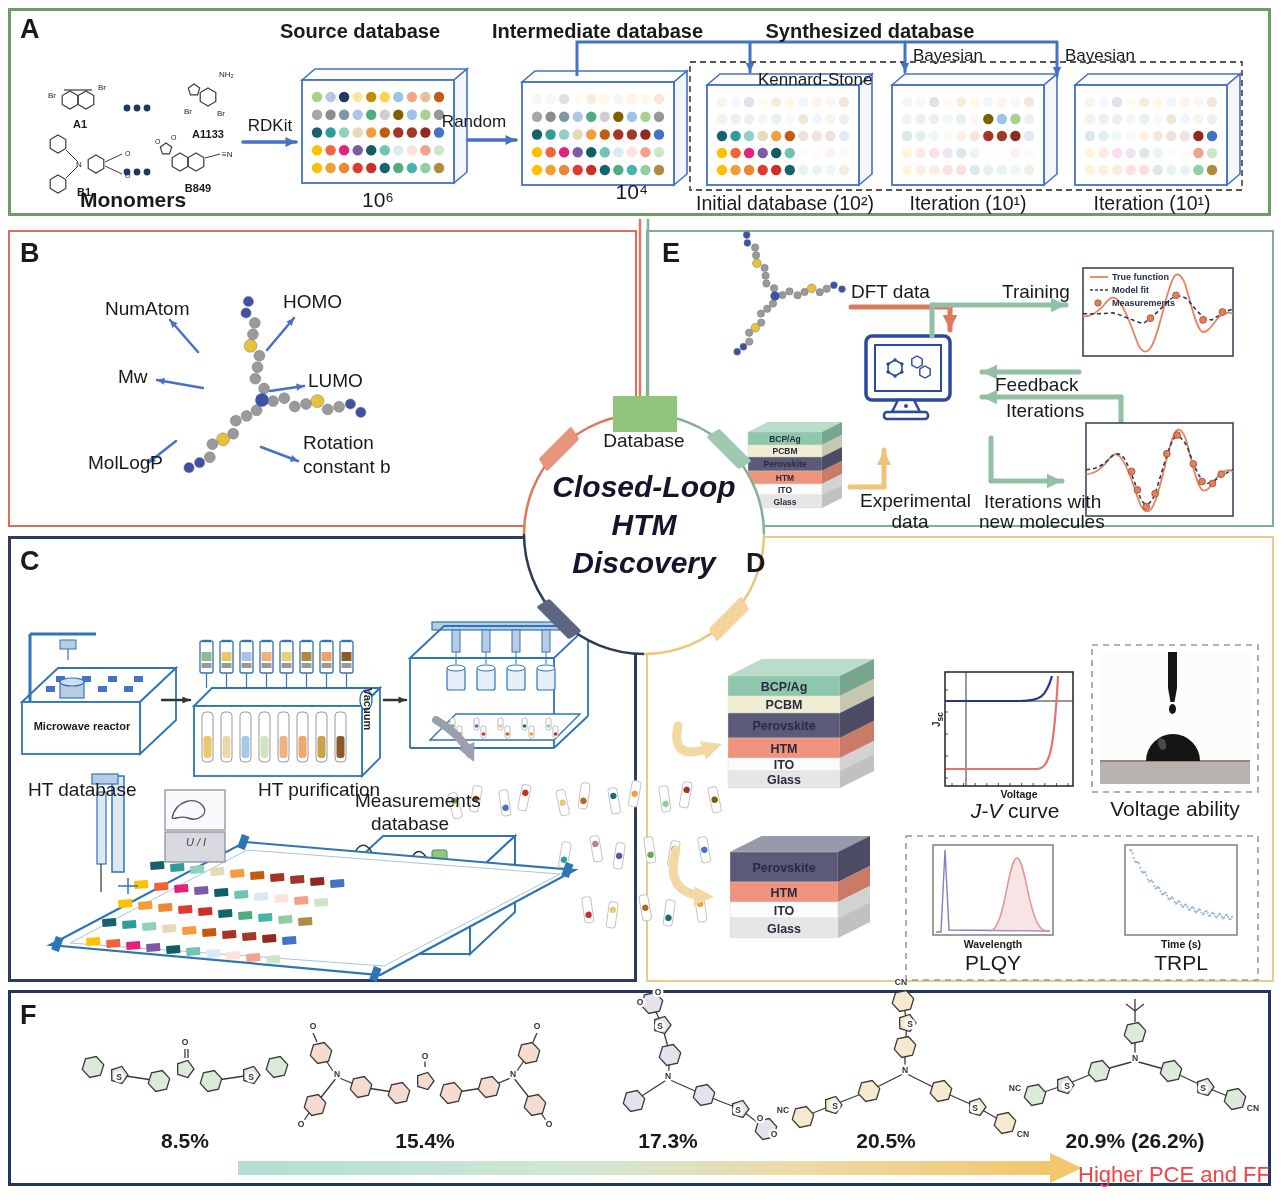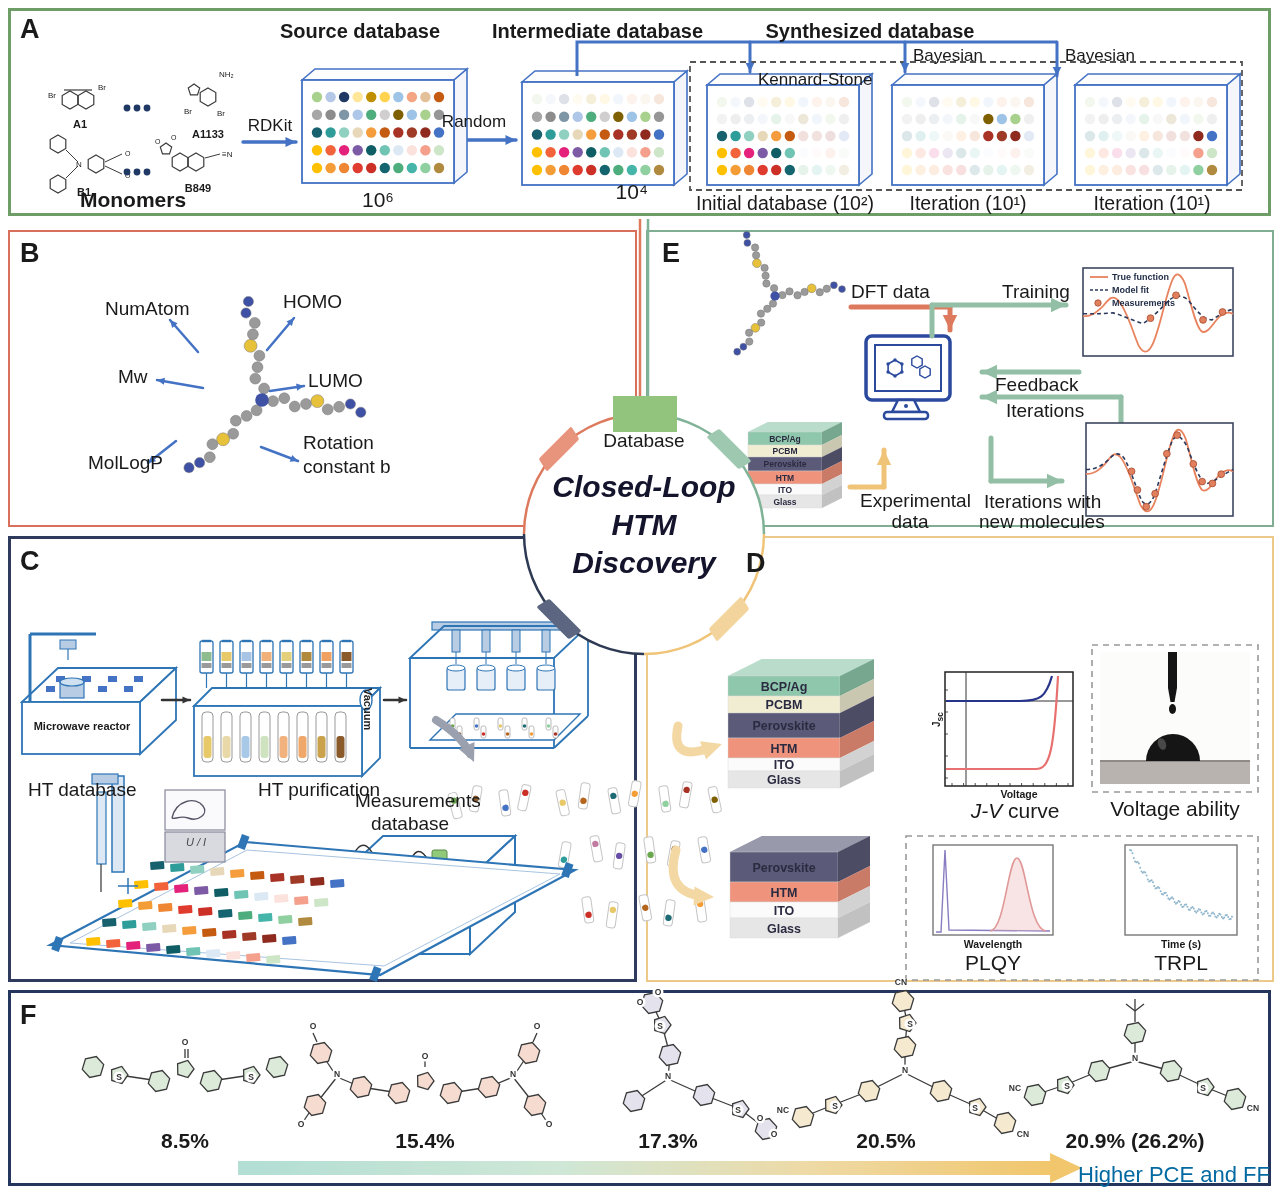--- a/index.html
+++ b/index.html
@@ -17,21 +17,21 @@
   .b{font-weight:bold;}
   .pl{font-size:27px;font-weight:bold;}
   .ti{font-size:20px;font-weight:bold;}
   .lab{font-size:19px;}
   .cap{font-size:19.5px;}
   .small{font-size:11px;font-weight:bold;}
   .cnt{font-size:21px;}
   #centerText{left:524px;top:468px;width:240px;text-align:center;font-size:30px;font-weight:bold;font-style:italic;line-height:38px;color:#14142c;}
   #vacuum{left:362px;top:688px;writing-mode:vertical-rl;font-size:11px;font-weight:bold;color:#222;}
   #jvy{left:918px;top:700px;width:40px;font-size:10px;font-weight:bold;transform:rotate(-90deg);}
-  #higher{font-size:22px;color:#0369a1;}
+  #higher{font-size:22px;color:#ef4444;}
 </style>
 </head>
 <body>
 
 <div id="root">
 
   <div class="panel" id="pA"></div>
   <div class="panel" id="pB"></div>
   <div class="panel" id="pE"></div>
   <div class="panel" id="pC"></div>

